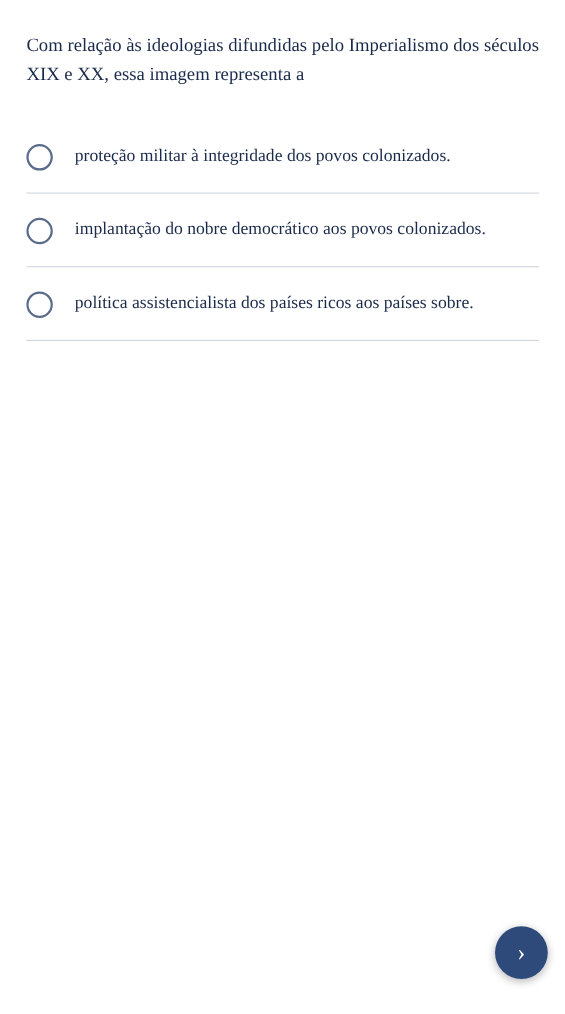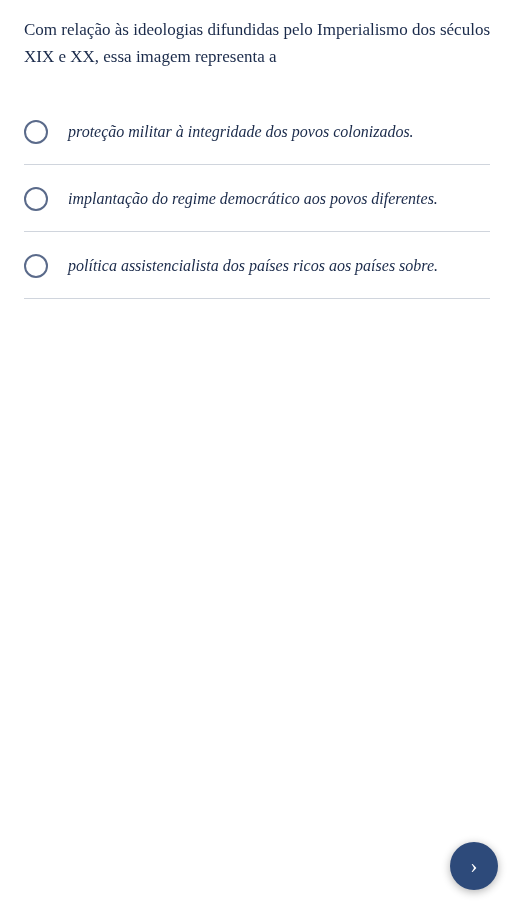--- a/index.html
+++ b/index.html
@@ -10,42 +10,41 @@
 
     body {
       width: 514px;
       min-height: 922px;
       background-color: #ffffff;
       font-family: 'Georgia', serif;
       color: #1a2a4a;
     }
 
     .question-container {
-      padding: 16px 24px 16px 24px;
+      padding: 27px 24px 16px 24px;
     }
 
     .question-text {
       font-size: 17px;
       line-height: 1.6;
       color: #1a2a4a;
       text-align: justify;
       margin-bottom: 28px;
     }
 
     .options-list {
       list-style: none;
     }
 
     .option-item {
       display: flex;
-      align-items: flex-end;
+      align-items: center;
       padding: 20px 0;
       border-bottom: 1px solid #d0d5dd;
       cursor: pointer;
-      font-style: italic;
     }
 
     .option-item:first-child {
       border-top: none;
     }
 
     .radio-wrapper {
       flex-shrink: 0;
       width: 44px;
       display: flex;
@@ -100,21 +99,21 @@
   <li class="option-item">
         <div class="radio-wrapper">
           <span class="radio-circle"></span>
         </div>
         <span class="option-text">proteção militar à integridade dos povos colonizados.</span>
       </li>
       <li class="option-item">
         <div class="radio-wrapper">
           <span class="radio-circle"></span>
         </div>
-        <span class="option-text">implantação do regime democrático aos povos diferentes.</span>
+        <span class="option-text">implantação do nobre democrático aos povos colonizados.</span>
       </li>
       <li class="option-item">
         <div class="radio-wrapper">
           <span class="radio-circle"></span>
         </div>
         <span class="option-text">política assistencialista dos países ricos aos países sobre.</span>
       </li>
     </ul>
 </div>
 

